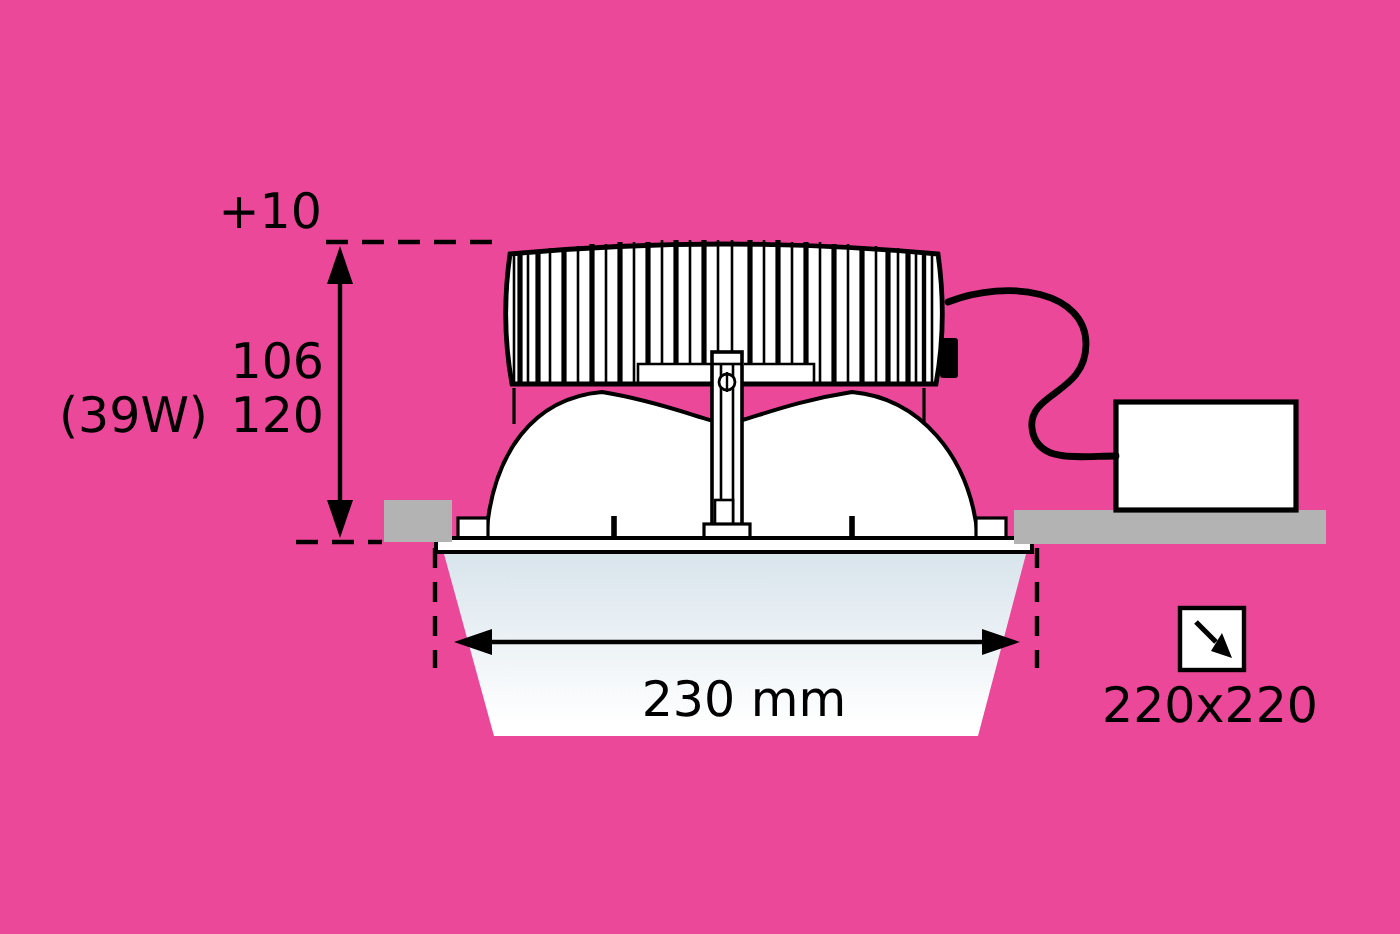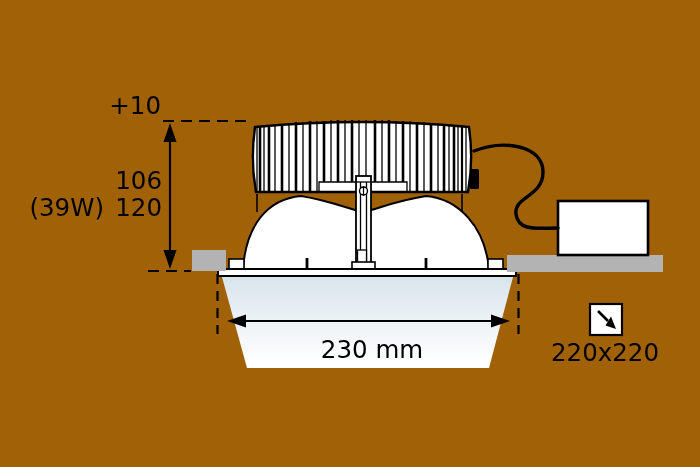--- a/index.html
+++ b/index.html
@@ -1,19 +1,19 @@
 <!DOCTYPE html>
 <html><head>
 <meta charset="utf-8">
 <style>
   html,body{margin:0;padding:0;background:#ffffff;}
   .stage{
     position:relative;
     width:700px;height:467px;
-    background:#a16207;
+    background:#ec4899;
     font-family:"DejaVu Sans", sans-serif;
     overflow:hidden;
   }
   .stage svg{position:absolute;left:0;top:0;}
   text{
     font-family:"DejaVu Sans", sans-serif;
     font-size:24.5px;
     fill:#000000;
   }
 </style>

